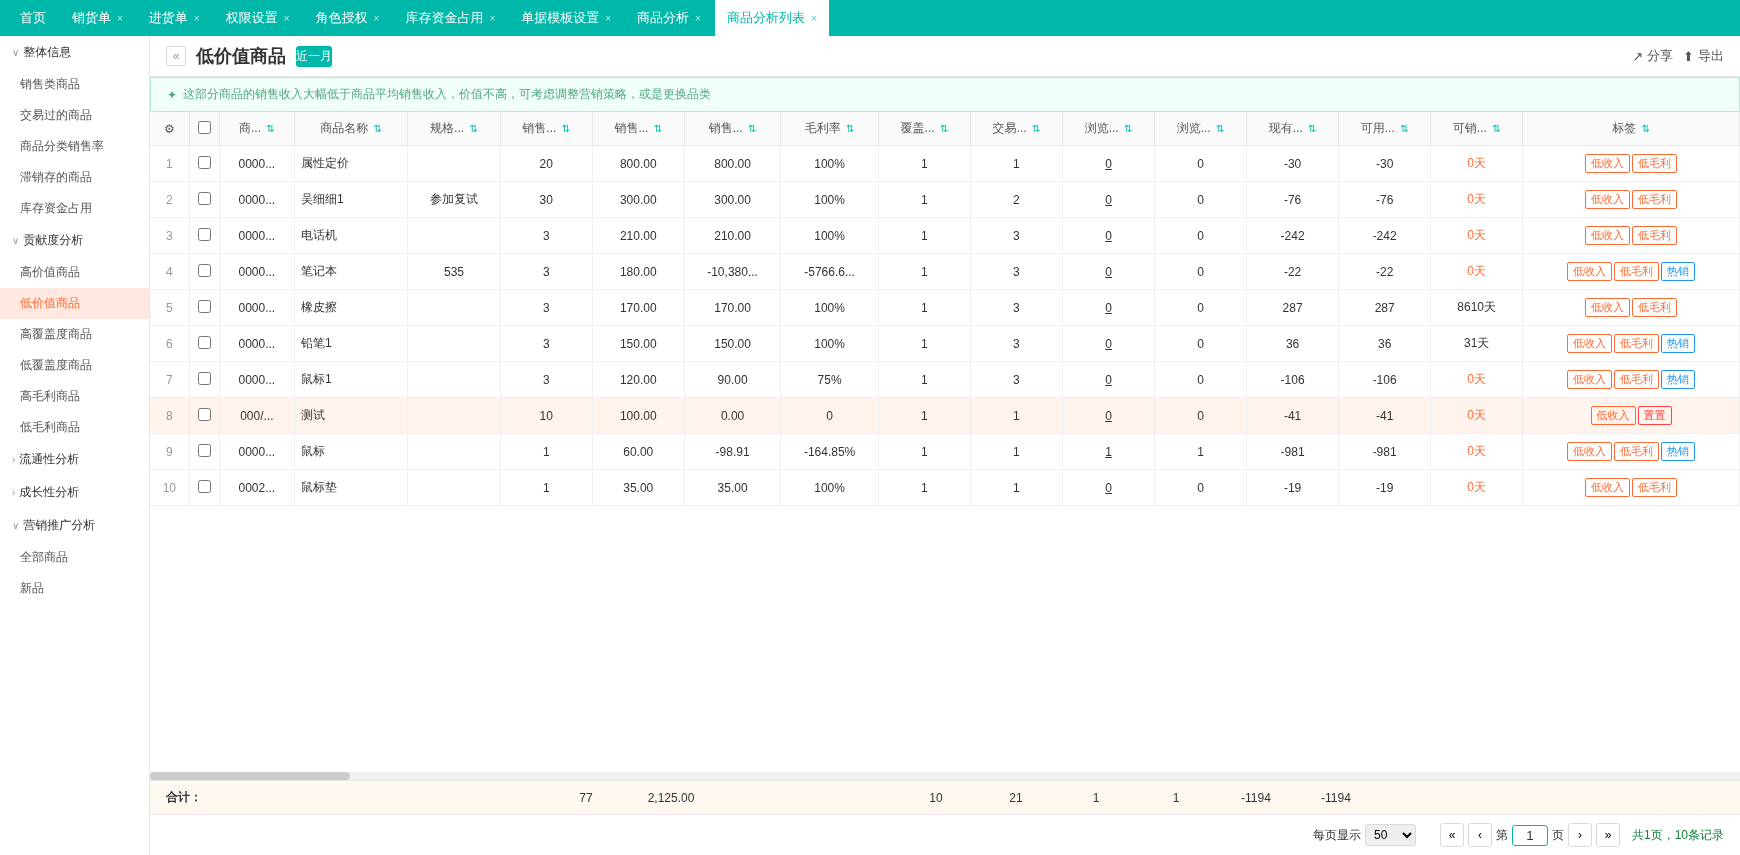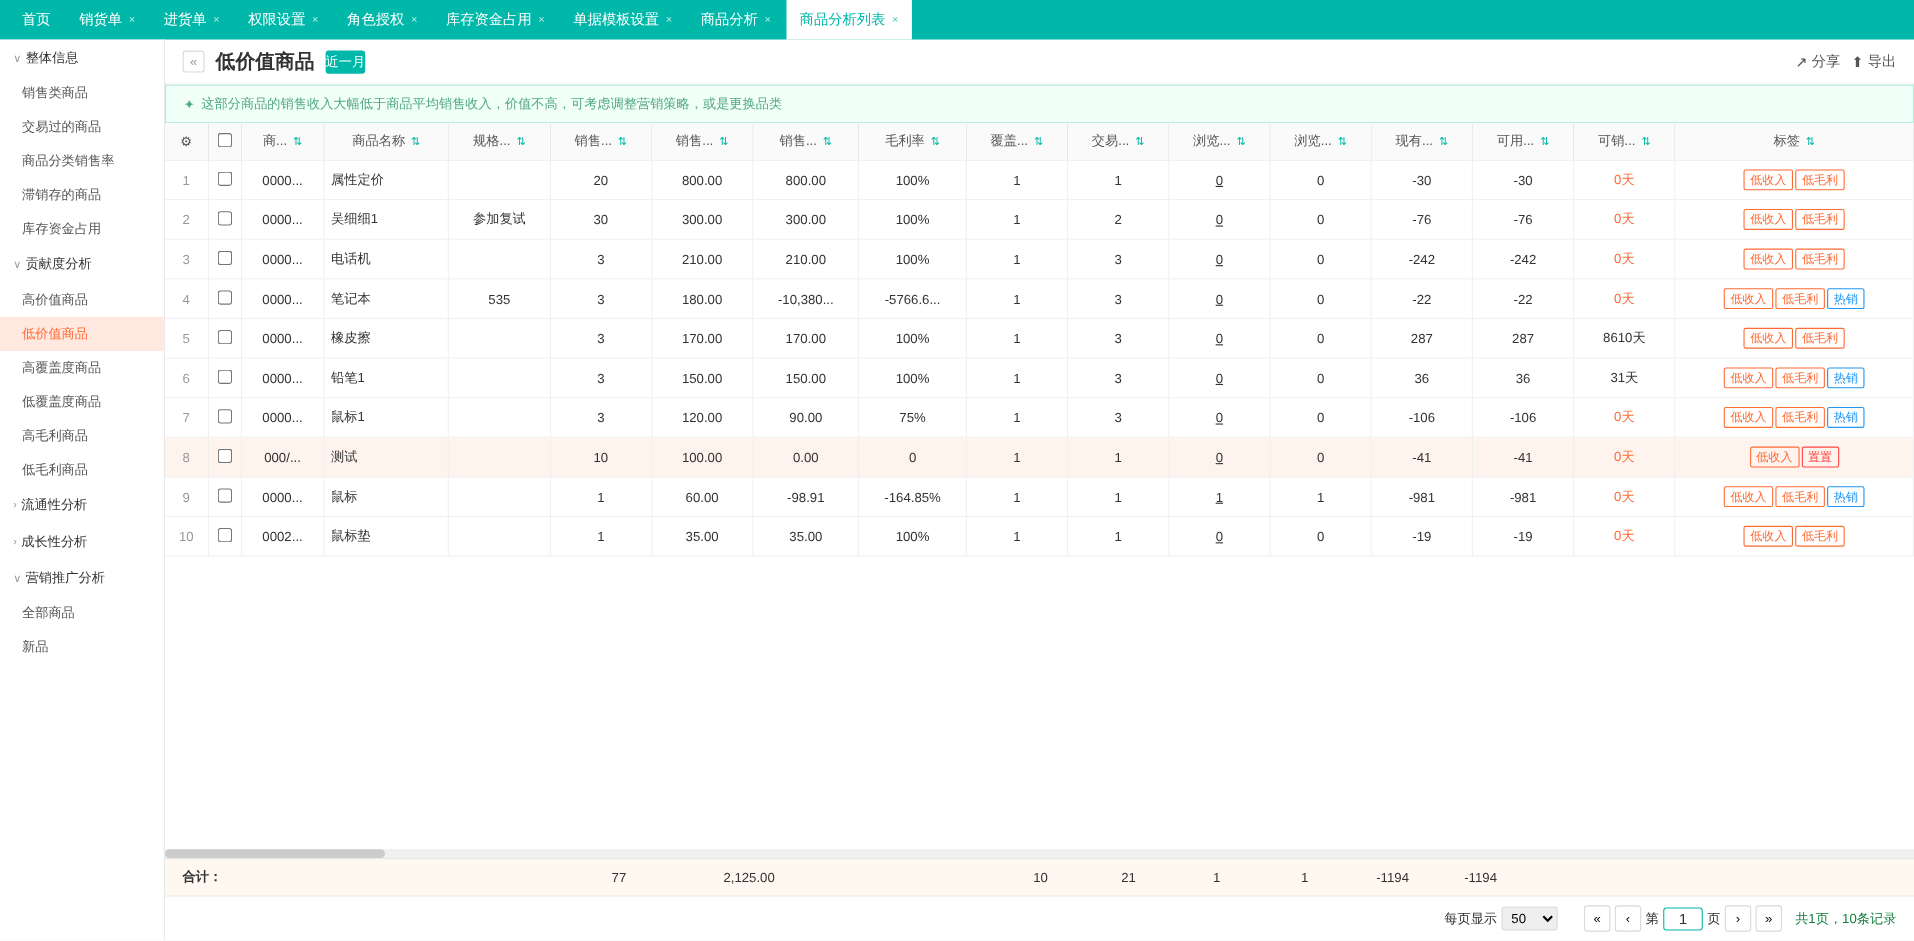--- a/index.html
+++ b/index.html
@@ -156,21 +156,21 @@
     td.left-align { text-align: left; }
 
     
     .footer-total {
       border-top: 1px solid #e8e8e8;
       background: #fff8f0;
       display: flex;
       align-items: center;
       padding: 8px 16px;
       font-size: 12px;
-      gap: 10px;
+      gap: 0;
     }
     .total-label { color: #333; font-weight: bold; min-width: 60px; }
 
     
     .pagination {
       display: flex;
       align-items: center;
       justify-content: flex-end;
       padding: 8px 16px;
       background: #fff;
@@ -556,21 +556,21 @@
     </div>
 
     <div class="scrollbar-area">
       <div class="scrollbar-thumb"></div>
     </div>
 
     <div class="footer-total">
       <span class="total-label">合计：</span>
       <div style="display:flex;gap:0;flex:1;align-items:center;">
         <span style="min-width:320px;display:inline-block;"></span>
-        <span style="min-width:80px;">77</span>
+        <span style="min-width:80px;text-align:center;">77</span>
         <span style="min-width:90px;text-align:center;">2,125.00</span>
         <span style="min-width:90px;text-align:center;"></span>
         <span style="min-width:90px;text-align:center;"></span>
         <span style="min-width:80px;text-align:center;">10</span>
         <span style="min-width:80px;text-align:center;">21</span>
         <span style="min-width:80px;text-align:center;">1</span>
         <span style="min-width:80px;text-align:center;">1</span>
         <span style="min-width:80px;text-align:center;">-1194</span>
         <span style="min-width:80px;text-align:center;">-1194</span>
       </div>

